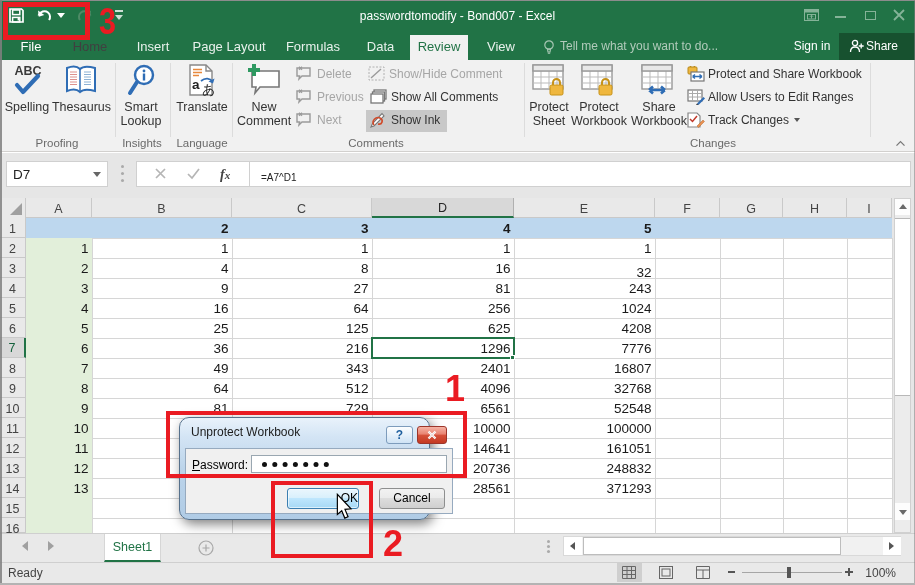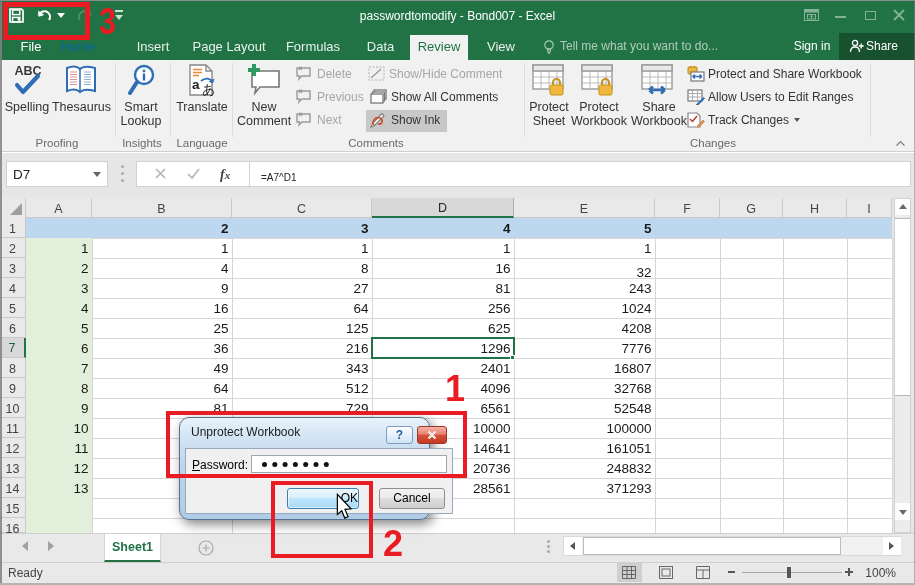--- a/index.html
+++ b/index.html
@@ -47,21 +47,21 @@
 <path d="M7.5 9.5 L7.5 6.5 M7.5 6.2 L5.9 7.8 M7.5 6.2 L9.1 7.8" stroke="#85b398" fill="none" stroke-width="1"></path>
 </svg>
 <div class="ab" style="left:835px;top:16px;width:11px;height:2px;background:#85b398"></div>
 <div class="ab" style="left:865px;top:11px;width:11px;height:9px;border:1.5px solid #85b398"></div>
 <svg class="ab" style="left:893px;top:9px" width="12" height="12" viewBox="0 0 12 12">
 <path d="M1 1 L11 11 M11 1 L1 11" stroke="#85b398" stroke-width="1.8"></path>
 </svg>
 <div class="ab" style="left:0;top:33px;width:915px;height:27px;background:#217346"></div>
 <div class="ab" style="left:410px;top:35px;width:58px;height:25px;background:#f1f1f1"></div>
 <div class="tab" style="left:10px;width:42px;color:#fff">File</div>
-<div class="tab" style="left:56px;width:44px;color:#0369a1">Home</div>
+<div class="tab" style="left:68px;width:44px;color:#404040">Home</div>
 <div class="tab" style="left:133px;width:40px;color:#e8f1ec">Insert</div>
 <div class="tab" style="left:192px;width:74px;color:#e8f1ec">Page Layout</div>
 <div class="tab" style="left:285px;width:56px;color:#e8f1ec">Formulas</div>
 <div class="tab" style="left:364px;width:33px;color:#e8f1ec">Data</div>
 <div class="tab" style="left:410px;width:58px;color:#217346">Review</div>
 <div class="tab" style="left:478px;width:46px;color:#e8f1ec">View</div>
 <svg class="ab" style="left:543px;top:40px" width="12" height="15" viewBox="0 0 12 15">
 <circle cx="6" cy="5" r="4.2" fill="none" stroke="#a6c6b2" stroke-width="1.2"></circle>
 <path d="M4.5 9.2 L7.5 9.2 L7 12 L5 12 Z" fill="none" stroke="#a6c6b2" stroke-width="1.2"></path>
 <path d="M4.8 13.2 L7.2 13.2" stroke="#a6c6b2" stroke-width="1.2"></path>
@@ -347,21 +347,21 @@
 <div class="ab" style="left:510px;top:355px;width:5px;height:5px;background:#217346;border:1px solid #fff"></div>
 <div class="ab" style="left:894px;top:198px;width:17px;height:335px;background:#ececec;border:1px solid #d0d0d0"></div>
 <div class="ab" style="left:895px;top:199px;width:15px;height:16px;background:#fdfdfd"></div>
 <div class="ab" style="left:898.5px;top:204px;width:0;height:0;border-left:4px solid transparent;border-right:4px solid transparent;border-bottom:5px solid #6a6a6a"></div>
 <div class="ab" style="left:895px;top:218px;width:15px;height:178px;background:#fff;border:1px solid #b8b8b8;border-left:none;border-right:none"></div>
 <div class="ab" style="left:895px;top:503px;width:15px;height:17px;background:#fdfdfd"></div>
 <div class="ab" style="left:898.5px;top:510px;width:0;height:0;border-left:4px solid transparent;border-right:4px solid transparent;border-top:5px solid #6a6a6a"></div>
 <div class="ab" style="left:0;top:533px;width:915px;height:29px;background:#e9e9e9;border-top:1px solid #cfcfcf"></div>
 <div class="ab" style="left:22px;top:541px;width:0;height:0;border-top:5px solid transparent;border-bottom:5px solid transparent;border-right:6px solid #a0a0a0"></div>
 <div class="ab" style="left:48px;top:541px;width:0;height:0;border-top:5px solid transparent;border-bottom:5px solid transparent;border-left:6px solid #a0a0a0"></div>
-<div class="ab" style="left:104px;top:534px;width:57px;height:28px;background:#fff;border-left:1px solid #d6d6d6;border-right:1px solid #d6d6d6;border-bottom:2px solid #217346;text-align:center;line-height:26px;font-size:12.5px;font-weight:bold;color:#217346">Sheet1</div>
+<div class="ab" style="left:104px;top:534px;width:57px;height:28px;background:#fff;border-left:1px solid #d6d6d6;border-right:1px solid #d6d6d6;border-bottom:2px solid #217346;text-align:center;line-height:26px;font-size:12.5px;font-weight:normal;color:#217346">Sheet1</div>
 <svg class="ab" style="left:198px;top:540px" width="16" height="16" viewBox="0 0 16 16">
 <circle cx="8" cy="8" r="7" fill="none" stroke="#a8a8a8" stroke-width="1.2"></circle>
 <path d="M8 4.5 V11.5 M4.5 8 H11.5" stroke="#a8a8a8" stroke-width="1.2"></path>
     </svg>
 <div class="ab" style="left:547px;top:540px;width:3px;height:3px;background:#aaa;border-radius:50%;box-shadow:0 5px 0 #aaa,0 10px 0 #aaa"></div>
 <div class="ab" style="left:563px;top:536px;width:338px;height:20px;background:#f1f1f1;border:1px solid #d9d9d9"></div>
 <div class="ab" style="left:564px;top:537px;width:18px;height:18px;background:#fff"></div>
 <div class="ab" style="left:570px;top:542px;width:0;height:0;border-top:4px solid transparent;border-bottom:4px solid transparent;border-right:5px solid #555"></div>
 <div class="ab" style="left:583px;top:537px;width:258px;height:18px;background:#fff;border:1px solid #bdbdbd"></div>
 <div class="ab" style="left:883px;top:537px;width:18px;height:18px;background:#fff"></div>

